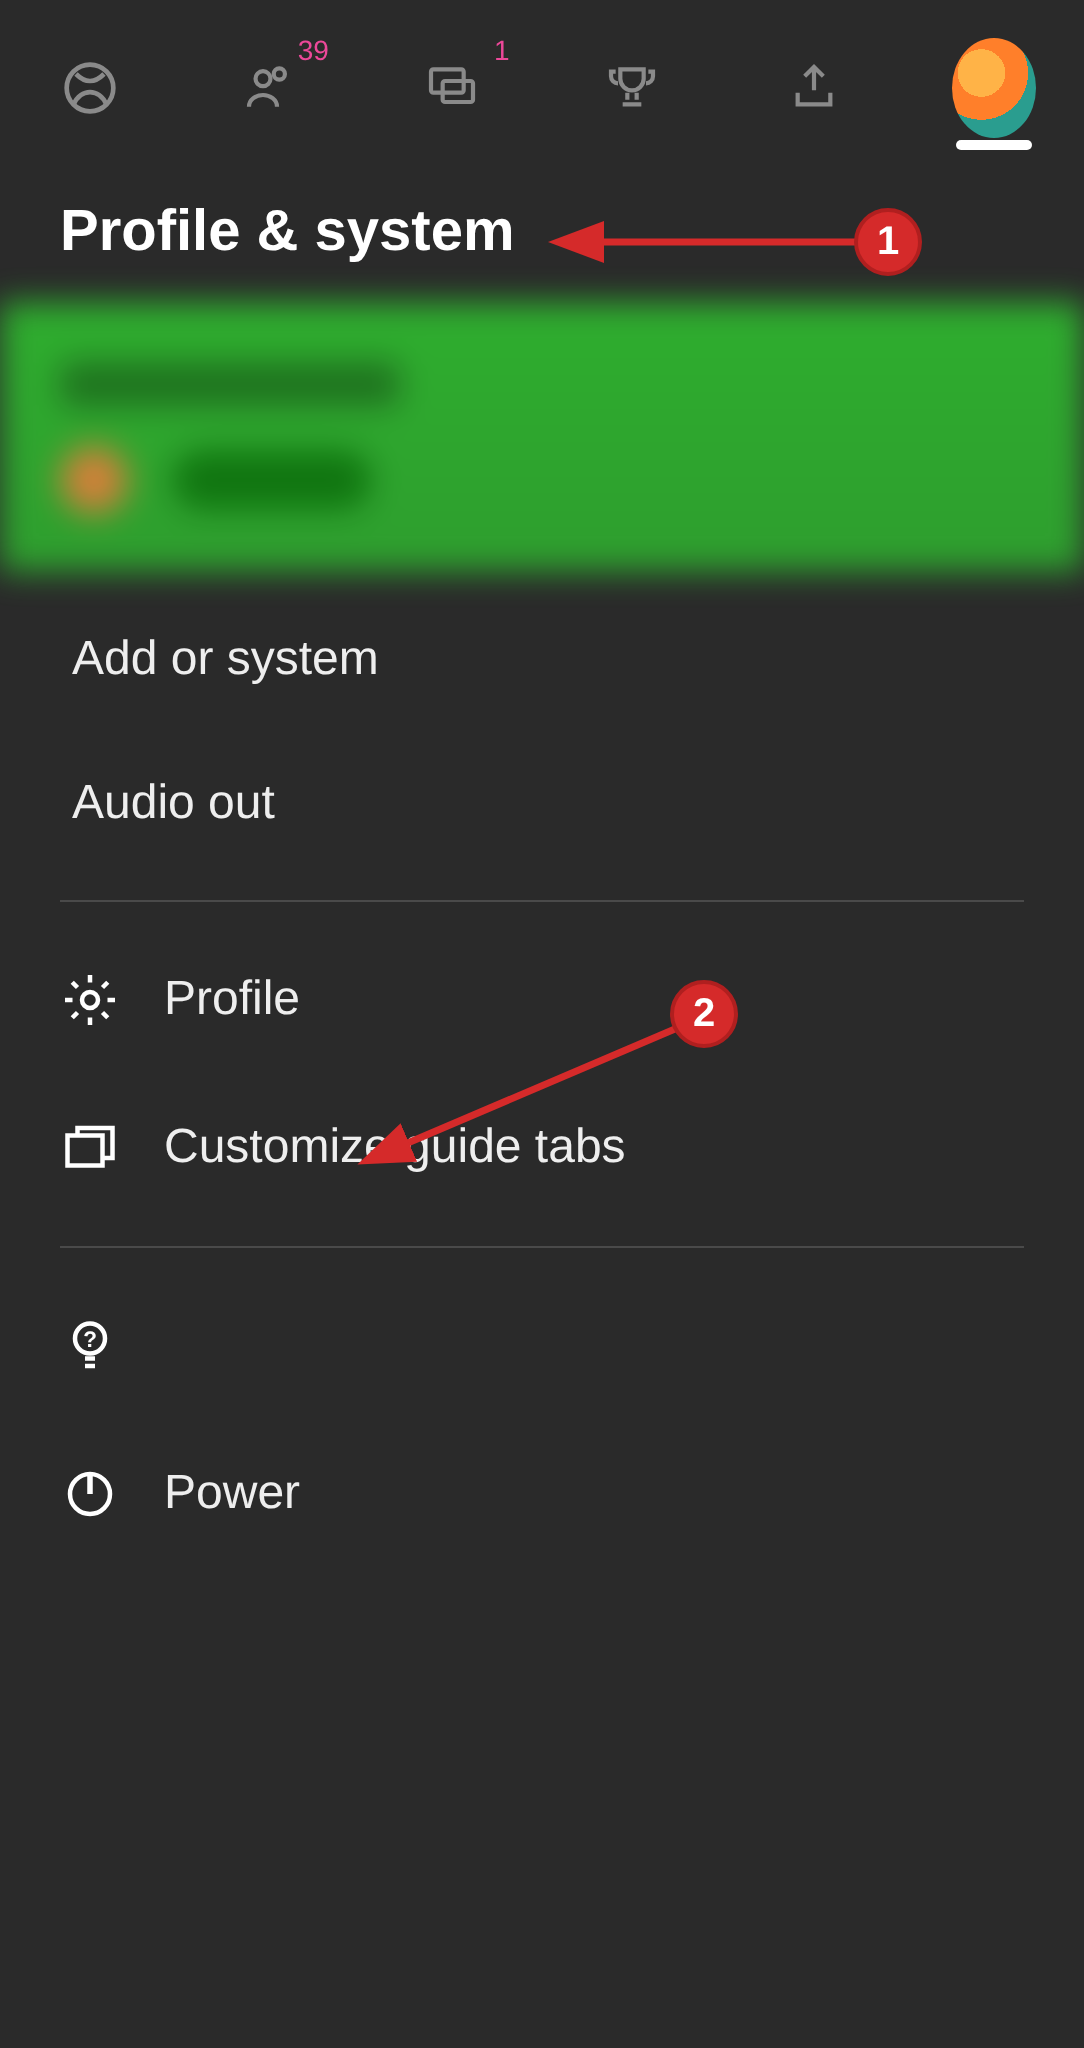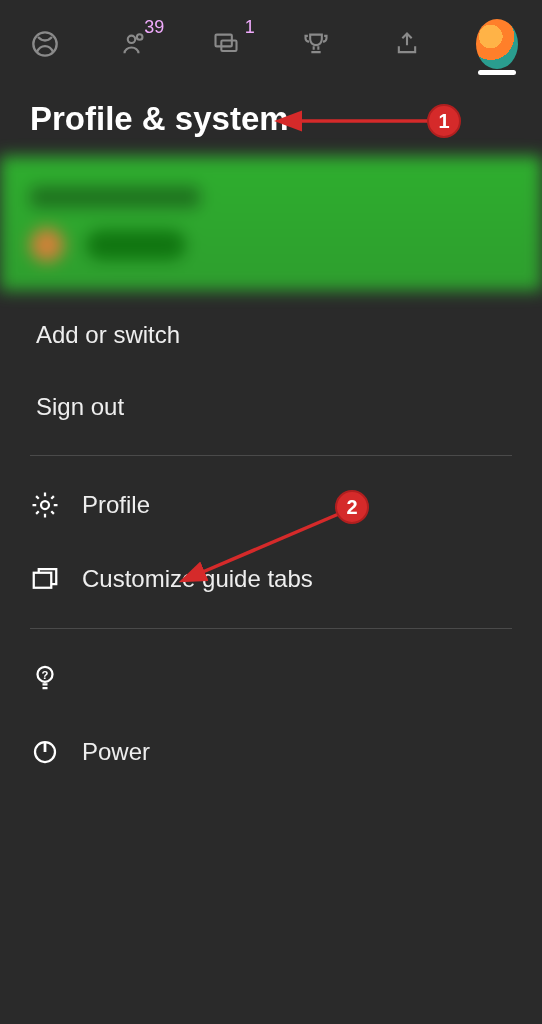--- a/index.html
+++ b/index.html
@@ -25,36 +25,36 @@
     align-items: center;
     justify-content: center;
     color: #8a8a8a;
     cursor: pointer;
   }
   .top-ic svg { width: 28px; height: 28px; }
   .badge {
     position: absolute;
     top: -6px;
     right: -8px;
-    font-size: 18px;
-    color: #f0abfc;
+    font-size: 14px;
+    color: #ec4899;
   }
   .avatar-wrap { position: relative; }
   .avatar {
     width: 50px; height: 50px; border-radius: 50%;
     background: radial-gradient(circle at 35% 35%, #ffb347 0 28%, #ff7f2a 28% 55%, #2a9d8f 55% 100%);
     cursor: pointer;
   }
   .avatar-underline {
     position: absolute;
     left: 2px; right: 2px; bottom: -10px;
     height: 5px; background: #fff; border-radius: 3px;
   }
   .title {
-    font-size: 33px;
+    font-size: 29px;
     font-weight: 700;
     padding: 20px 30px 18px 30px;
   }
   .profile-banner {
     height: 135px;
     background: linear-gradient(#2fb52f, #2fa52f);
     padding: 18px 30px;
     display: flex;
     flex-direction: column;
     justify-content: center;
@@ -145,24 +145,24 @@
   <div class="l1"></div>
   <div class="l2row">
     <div class="av2"></div>
     <div class="pill"></div>
   </div>
 </div>
 
 <div class="menu">
 
   <div class="item noicon">
-    <span>Add or switch</span>
+    <span>Add or system</span>
   </div>
   <div class="item noicon">
-    <span>Sign out</span>
+    <span>Audio out</span>
   </div>
 
   <div class="divider"></div>
 
 
   <div class="item">
     <span class="ic">
       <svg viewBox="0 0 24 24">
           <circle cx="12" cy="12" r="3.2" fill="none" stroke="#fff" stroke-width="1.8"></circle>
           <path d="M12 2v3M12 19v3M2 12h3M19 12h3M4.9 4.9l2.1 2.1M17 17l2.1 2.1M4.9 19.1L7 17M17 7l2.1-2.1" stroke="#fff" stroke-width="1.8"></path>

